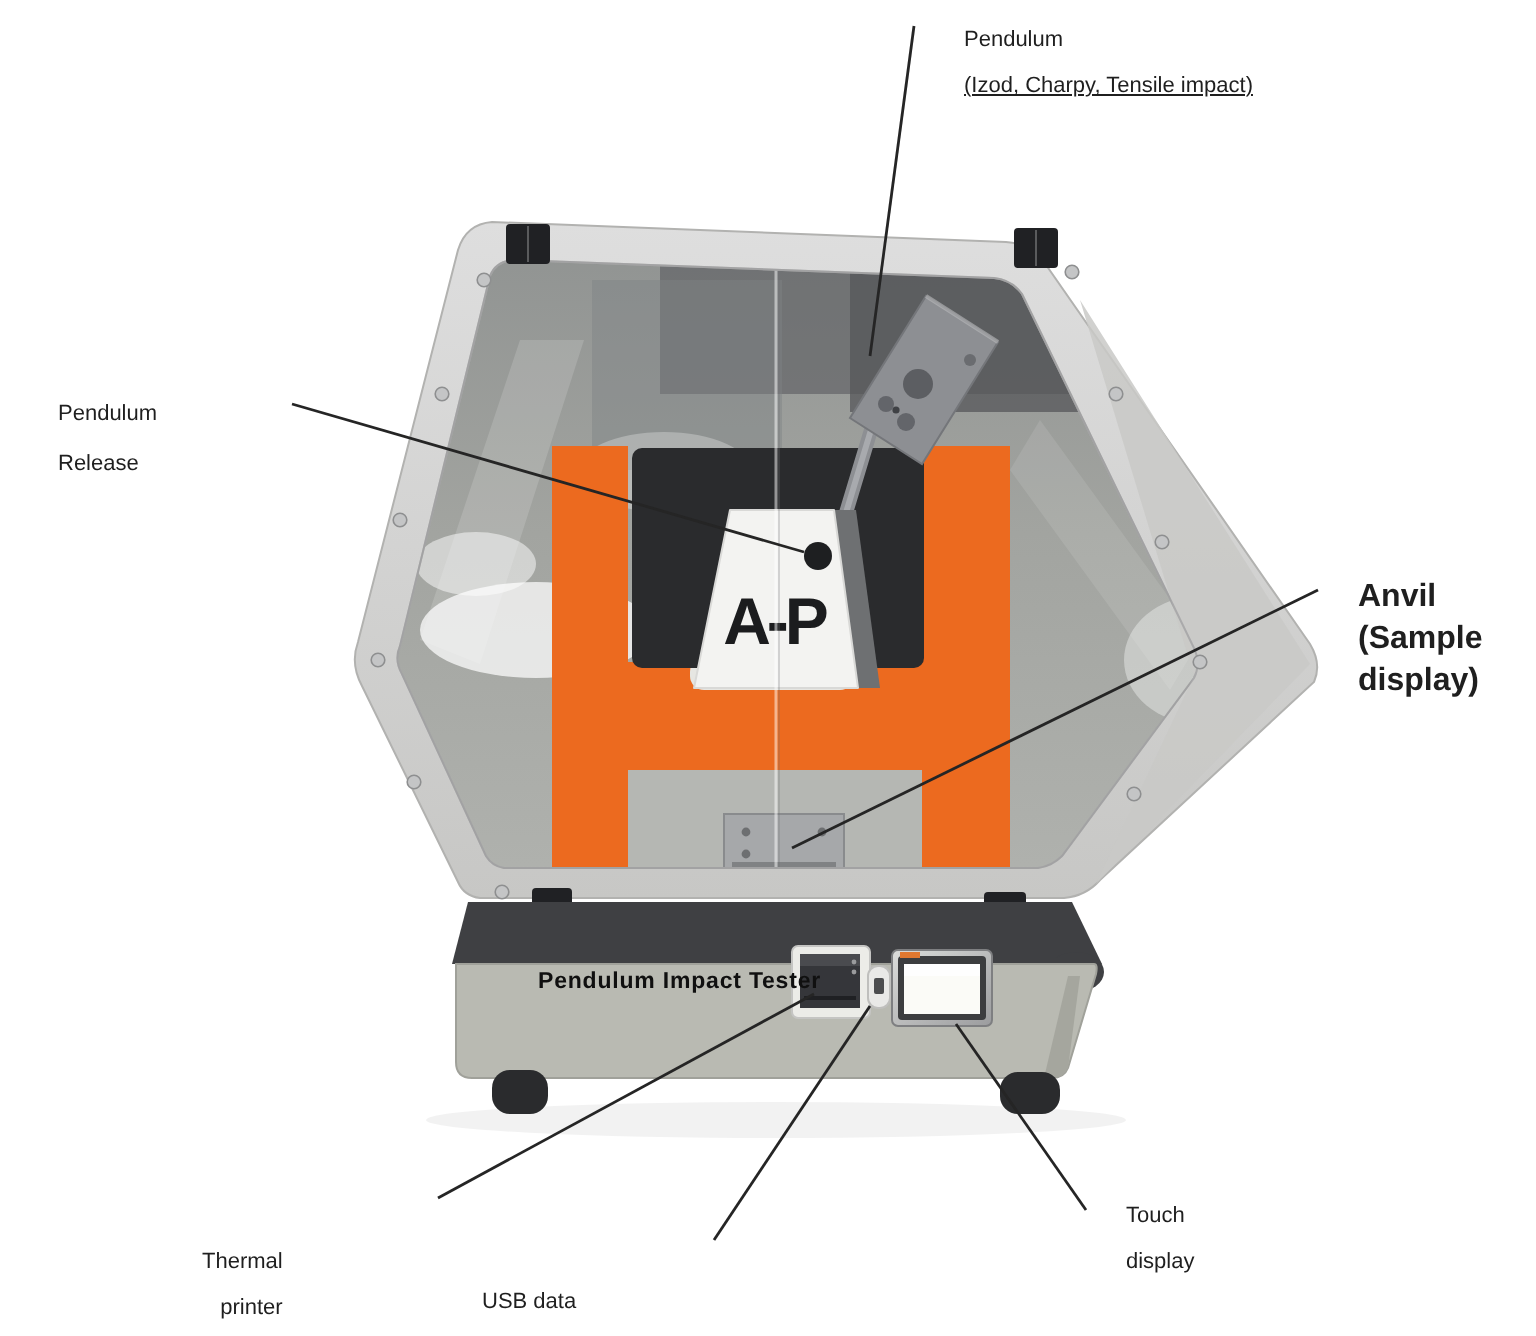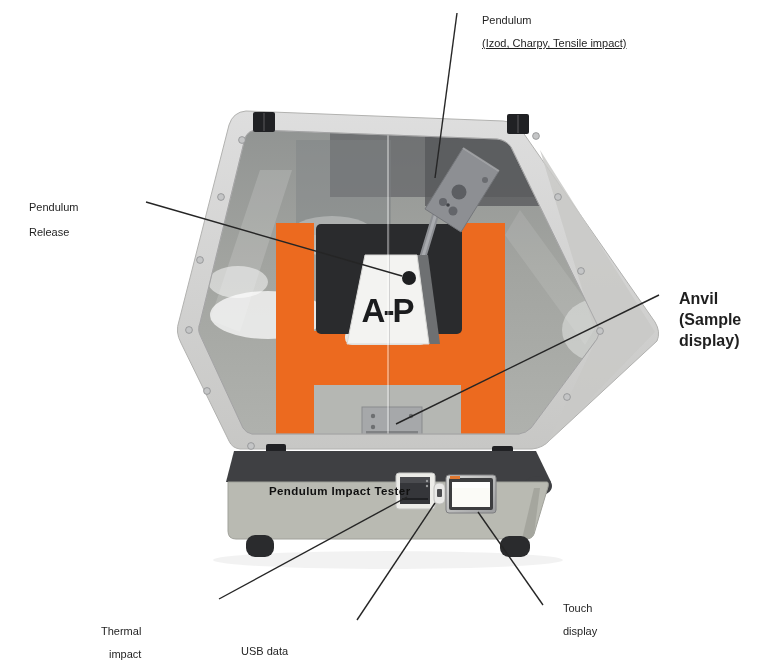--- a/index.html
+++ b/index.html
@@ -192,21 +192,21 @@
   </div>
 
   <div class="lbl lh21" style="left:679px;top:288px;font-weight:bold;">
     <div>Anvil</div>
     <div>(Sample</div>
     <div>display)</div>
   </div>
 
   <div class="lbl" style="left:101px;top:620px;text-align:right;">
     <div>Thermal</div>
-    <div>impact</div>
+    <div>printer</div>
   </div>
 
   <div class="lbl" style="left:241px;top:640px;">
     <div>USB data</div>
     <div>out</div>
   </div>
 
   <div class="lbl" style="left:563px;top:597px;">
     <div>Touch</div>
     <div>display</div>

